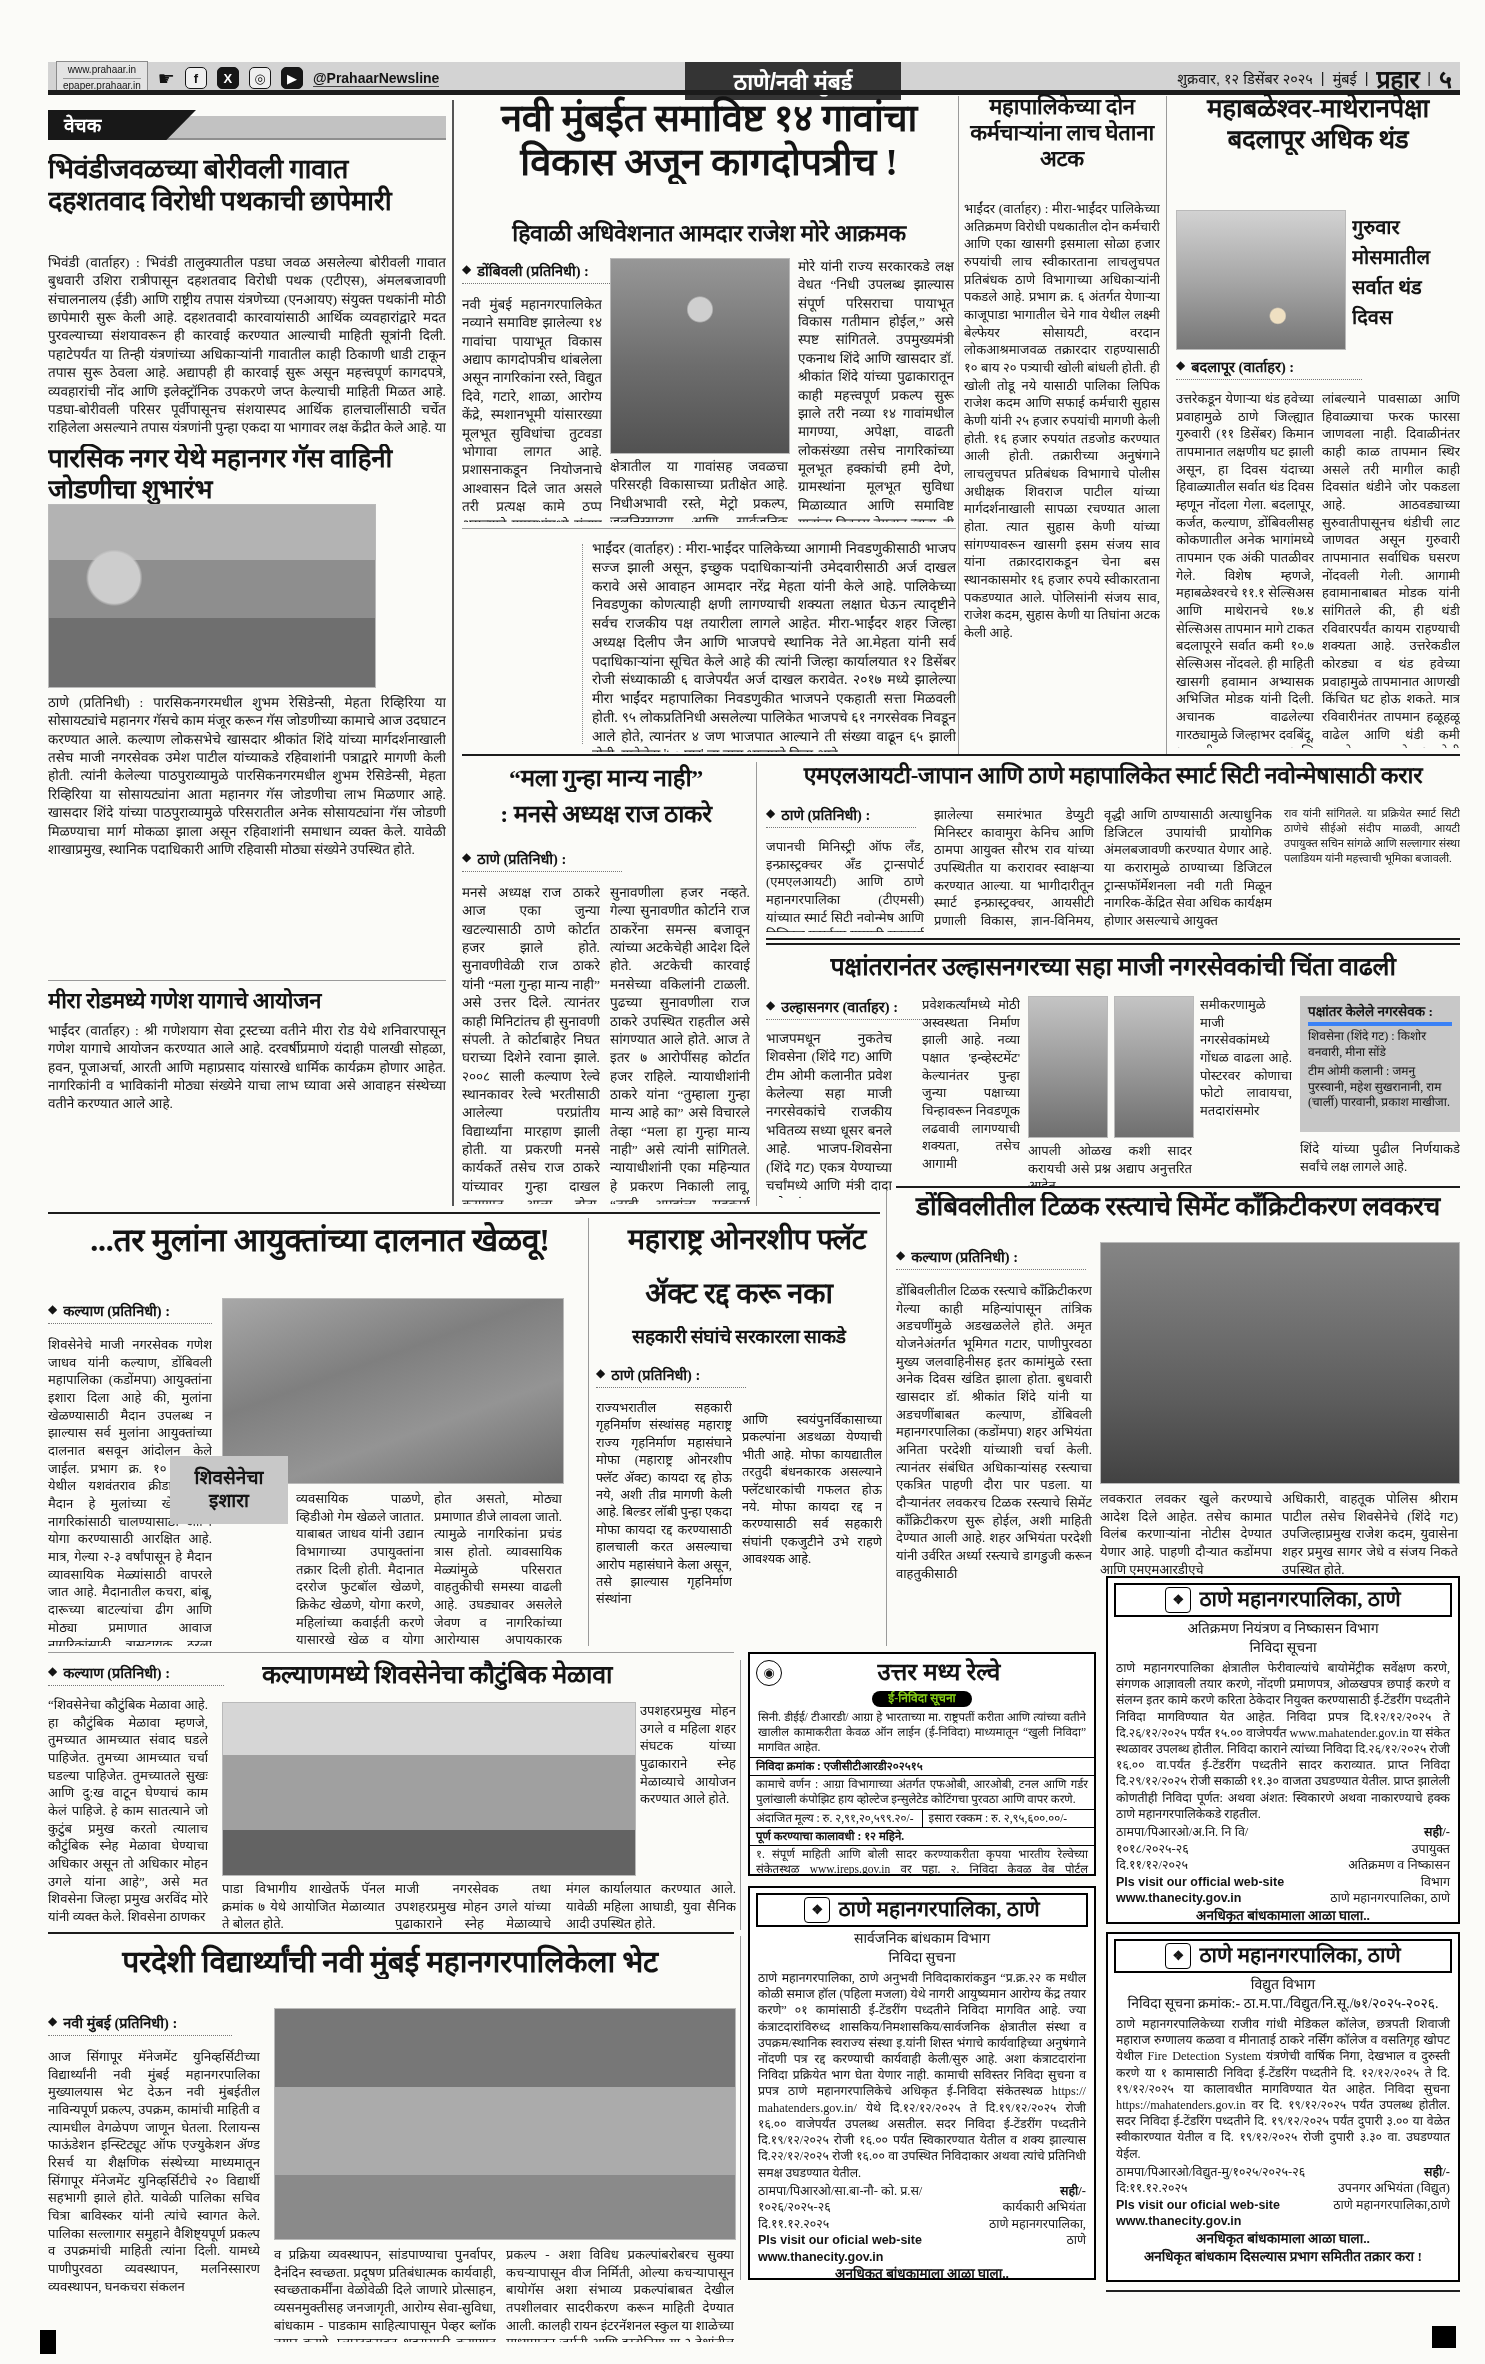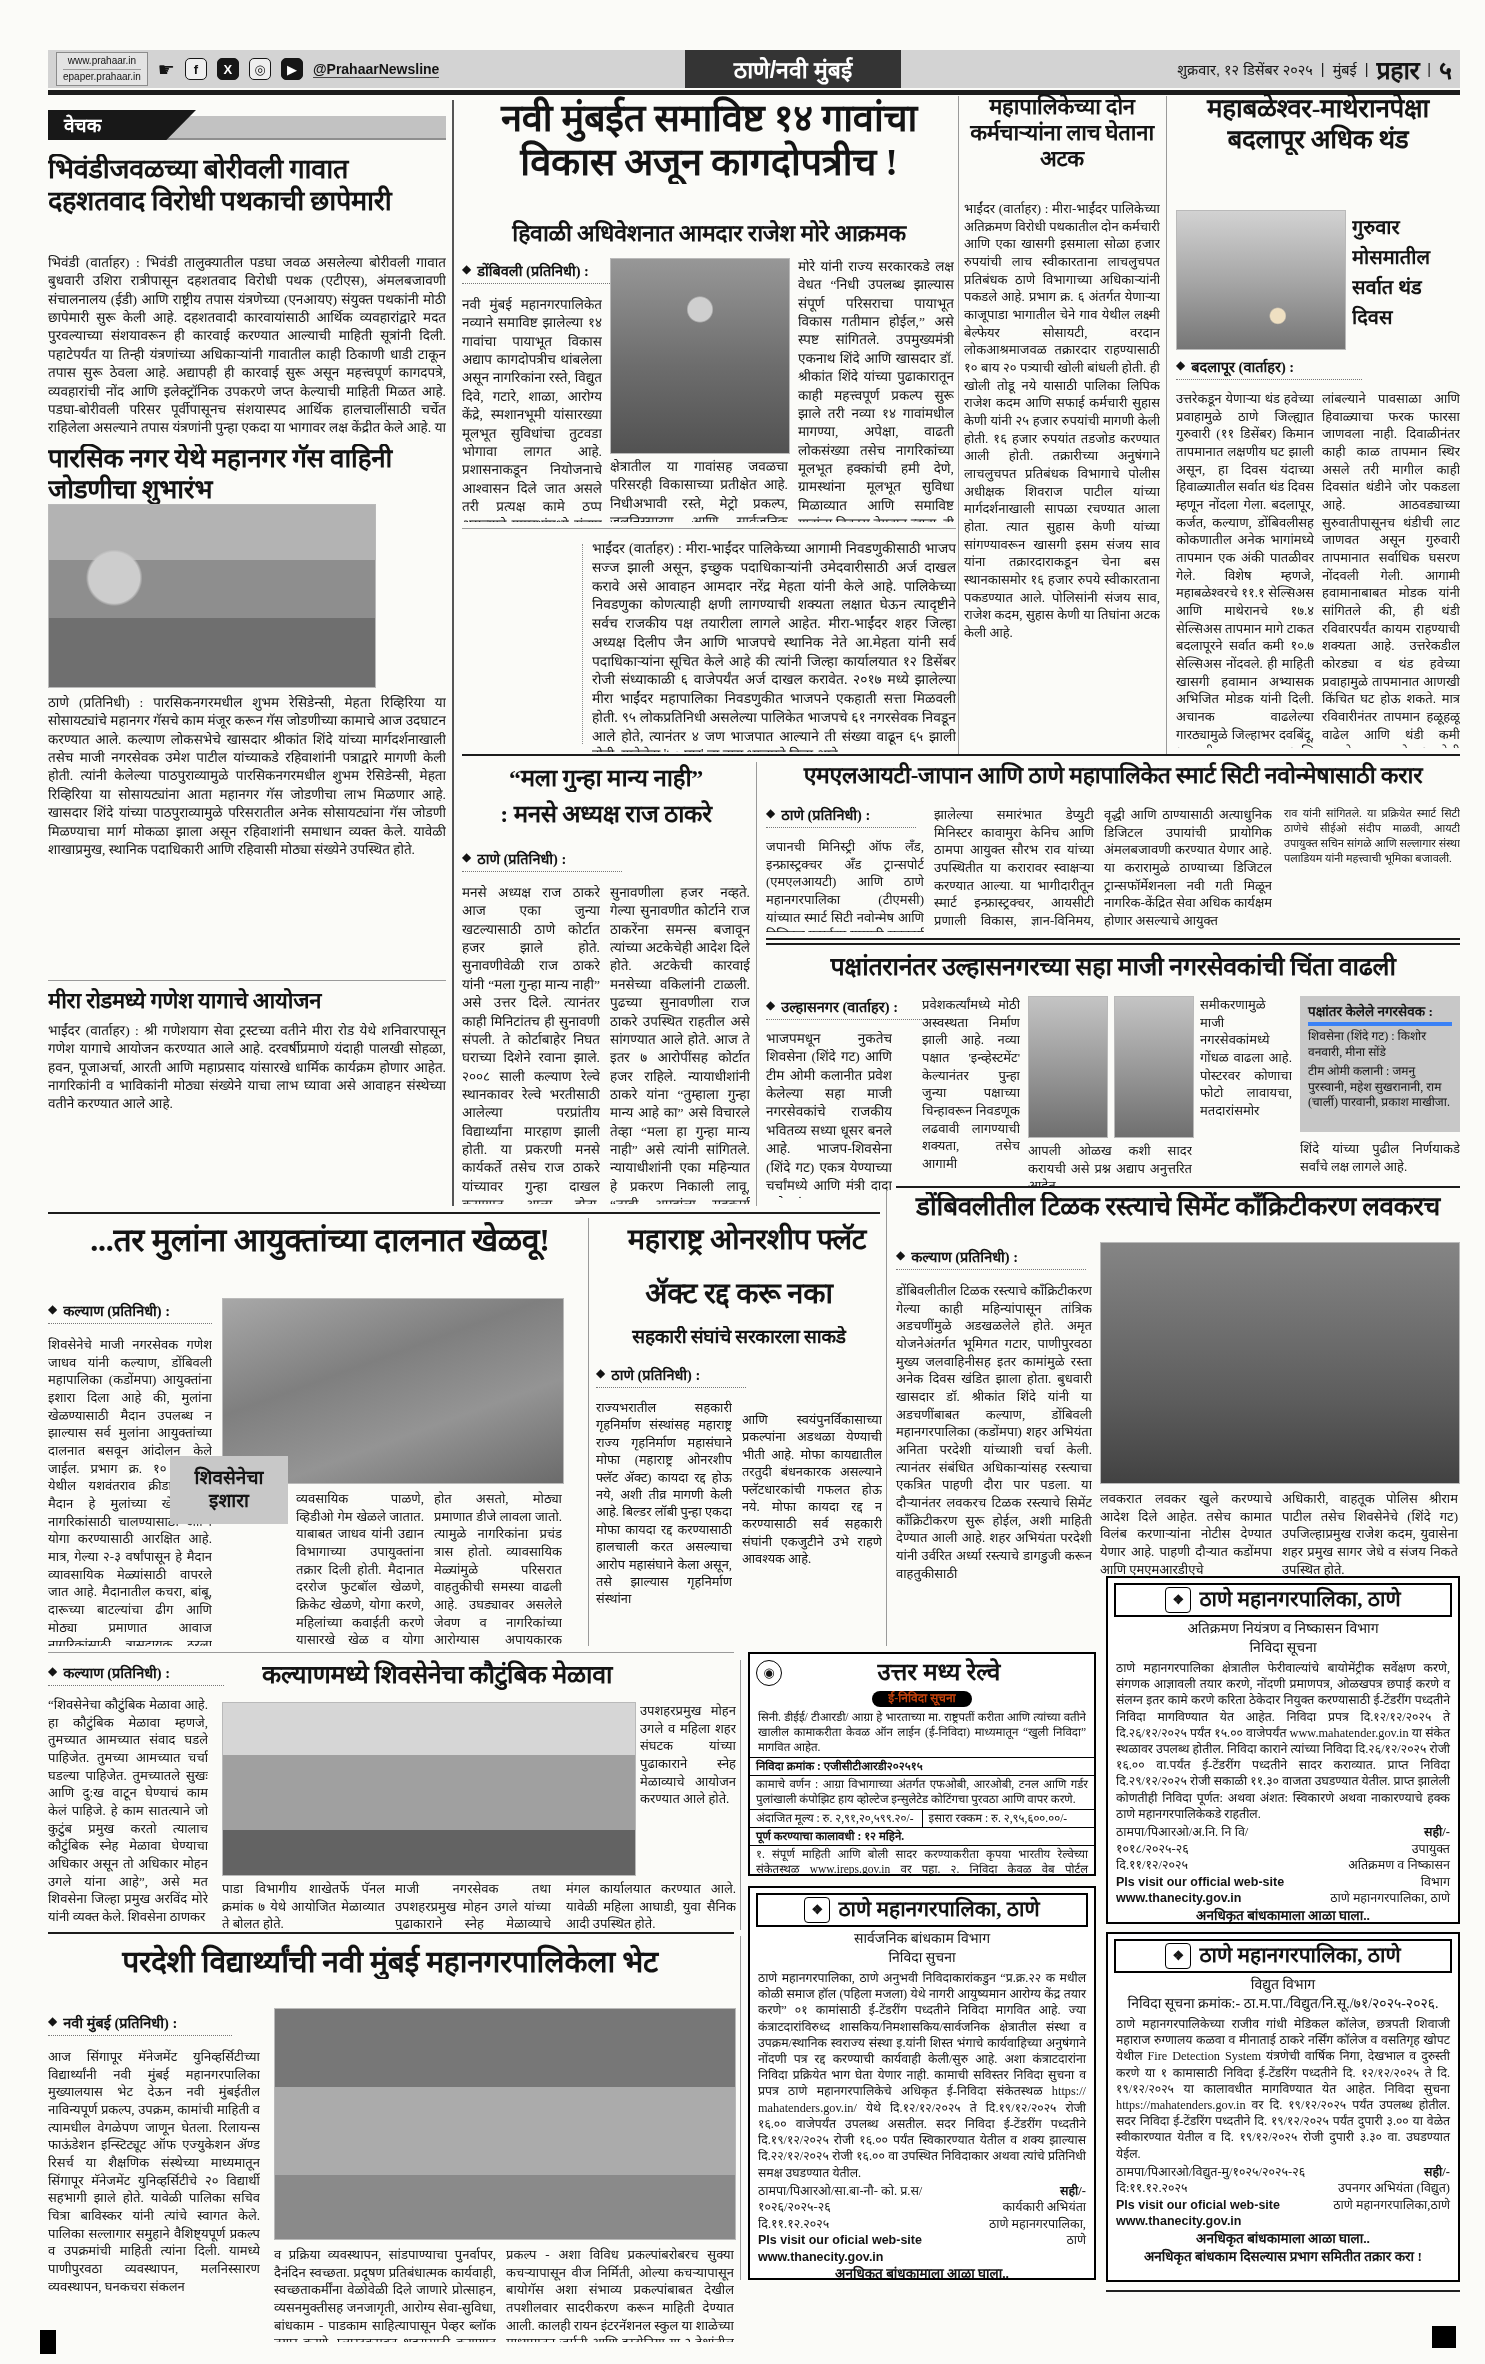--- a/index.html
+++ b/index.html
@@ -46,33 +46,33 @@
   .kicker{font-weight:bold;font-size:20px;line-height:1.5;overflow:hidden;}
   .notice{border:2px solid #000;background:#fff;box-sizing:border-box;font-size:12.5px;line-height:1.32;overflow:hidden;}
   .n-hdr{border:2px solid #000;margin:5px 6px 2px 6px;font-weight:bold;text-align:center;font-size:21px;
          padding:1px 0;display:flex;align-items:center;justify-content:center;gap:8px;}
   .crest{min-width:24px;height:24px;border:1px solid #000;border-radius:4px;display:inline-flex;
          align-items:center;justify-content:center;font-size:13px;}
   .n-sub{text-align:center;font-size:14px;line-height:1.4;}
   .n-body{padding:2px 8px;text-align:justify;}
   .n-cols{display:flex;justify-content:space-between;padding:0 8px;gap:6px;}
   .n-foot{font-weight:bold;text-align:center;font-size:13.5px;line-height:1.35;}
-  .rw-pill{background:#000;color:#c2410c;border-radius:10px;display:inline-block;padding:0 16px;font-weight:bold;font-size:12px;}
+  .rw-pill{background:#000;color:#84cc16;border-radius:10px;display:inline-block;padding:0 16px;font-weight:bold;font-size:12px;}
   .rw-row{border-top:1px solid #000;padding:1px 6px;font-size:11.5px;text-align:justify;}
   .rw-cells{display:flex;border-top:1px solid #000;}
   .rw-cells>div{flex:1;padding:1px 6px;font-size:11.5px;}
   .rw-cells>div+div{border-left:1px solid #000;}
   .blk{background:#000;}
 </style>
 </head>
 <body>
 
 <div class="page">
 
-  <div class="abs mh-bar" style="left:48px;top:50px;width:1412px;height:38px;align-items:center;">
+  <div class="abs mh-bar" style="left:48px;top:62px;width:1412px;height:32px;align-items:center;">
     <div class="mh-urls">
       <div>www.prahaar.in</div>
       <div>epaper.prahaar.in</div>
     </div>
     <span style="font-size:19px;">☛</span>
     <span class="sicon">f</span>
     <span class="sicon darkbg">X</span>
     <span class="sicon">◎</span>
     <span class="sicon darkbg">▶</span>
     <span class="mh-handle">@PrahaarNewsline</span>

